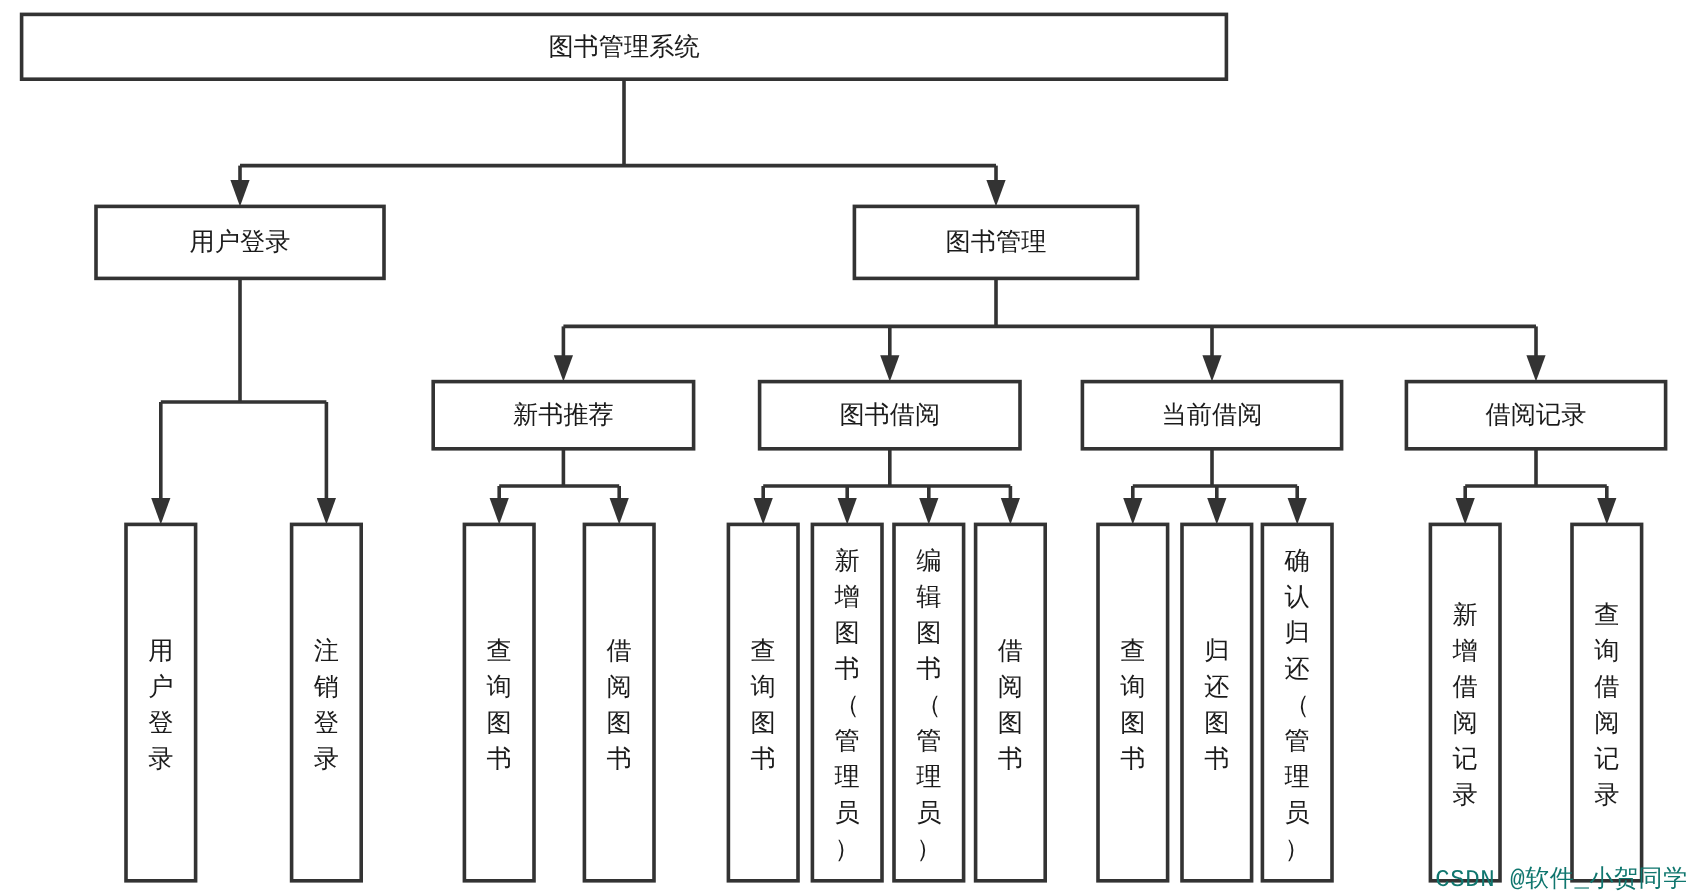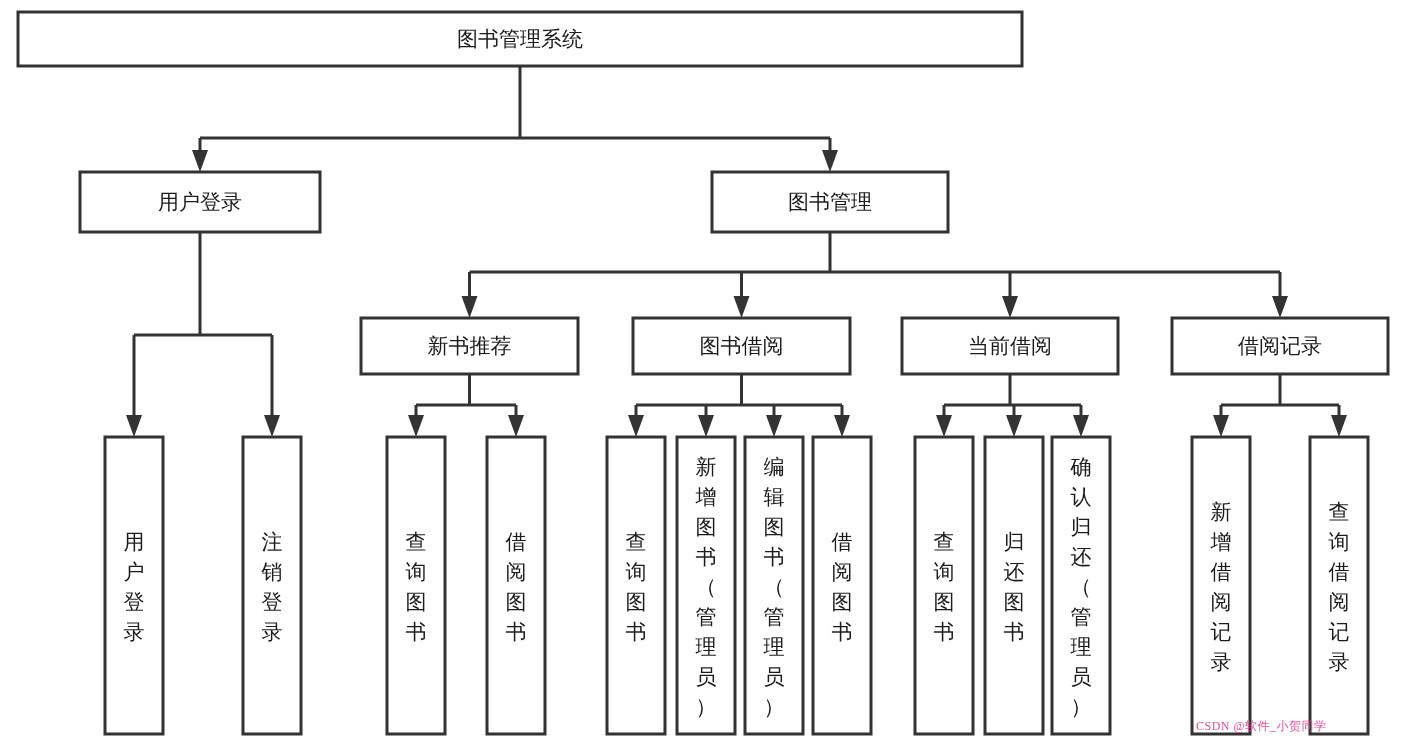--- a/index.html
+++ b/index.html
@@ -53,23 +53,23 @@
     dominant-baseline: middle;
   }
   .node-label-v {
     font-family: "DejaVu Sans", "Liberation Sans", sans-serif;
     font-size: 21px;
     fill: #1b1b1b;
     text-anchor: middle;
   }
   .watermark {
     position: absolute;
-    font-family: Liberation Serif, serif;
-    font-size: 12px;
-    color: #ec4899;
+    font-family: Liberation Mono, monospace;
+    font-size: 20px;
+    color: #0f766e;
     white-space: nowrap;
     letter-spacing: 0.5px;
     pointer-events: none;
   }
 </style>
 </head>
 <body>
 
 <div id="diagram-root">
 

